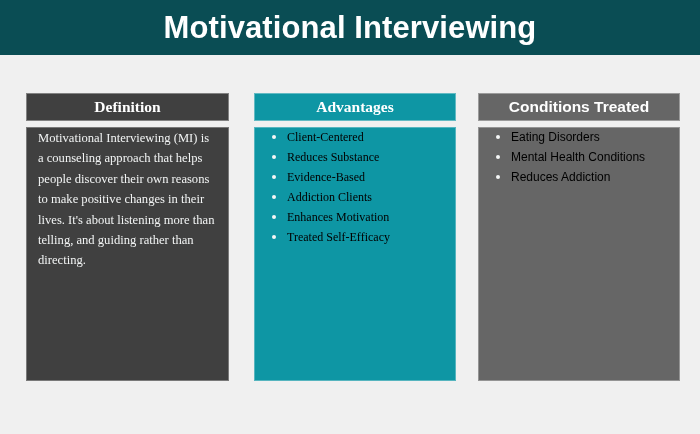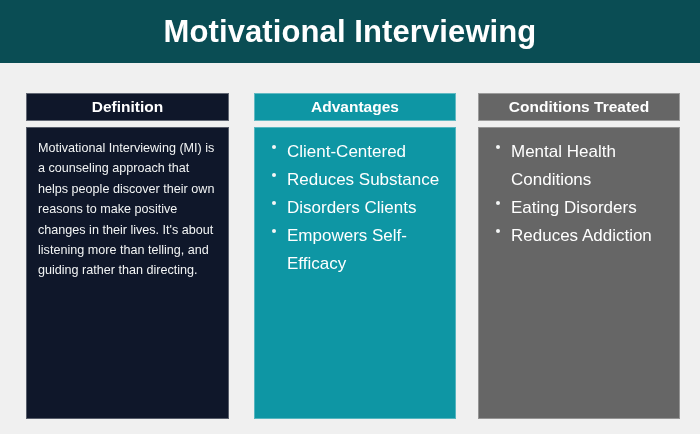--- a/index.html
+++ b/index.html
@@ -19,21 +19,21 @@
     height: 434px;
     background: #f0f0f0;
     box-sizing: border-box;
   }
   
   .title-banner {
     position: absolute;
     left: 0;
     top: 0;
     width: 700px;
-    height: 63px;
+    height: 55px;
     background: #0a4d54;
     display: flex;
     align-items: center;
     justify-content: center;
     box-sizing: border-box;
   }
   .title-text {
     color: #ffffff;
     font-size: 31px;
     font-weight: bold;
@@ -54,20 +54,21 @@
     position: absolute;
     top: 30px;
   }
   .col-definition {
     left: 26px;
     width: 203px;
   }
   .col-advantages {
     left: 254px;
     width: 202px;
+    font-family: Liberation Serif, serif;
   }
   .col-conditions {
     left: 478px;
     width: 202px;
   }
   .col-head {
     height: 28px;
     display: flex;
     align-items: center;
     justify-content: center;
@@ -76,50 +77,50 @@
   }
   .col-head-text {
     color: #ffffff;
     font-size: 15.5px;
     font-weight: bold;
     line-height: 1;
     white-space: nowrap;
   }
   .col-body {
     margin-top: 6px;
-    height: 292px;
+    height: 254px;
     box-sizing: border-box;
     border: 1px solid rgba(255,255,255,0.30);
-    padding: 10px 9px 8px 9px;
+    padding: 0 9px 8px 9px;
     overflow: hidden;
   }
   
   .theme-dark .col-head,
-  .theme-dark .col-body { background: #0f172a; }
+  .theme-dark .col-body { background: #404040; font-family: Liberation Serif, serif; }
   .theme-teal .col-head,
   .theme-teal .col-body { background: #0e96a4; }
   .theme-gray .col-head,
   .theme-gray .col-body { background: #666666; }
 
   .body-paragraph {
     color: #f2f4f4;
     font-size: 12.6px;
     line-height: 1.62;
     margin: 0;
     padding: 0 2px;
   }
   ul.body-list {
     list-style: none;
     margin: 0;
     padding: 0 0 0 6px;
   }
   ul.body-list li {
     position: relative;
-    color: #ffffff;
-    font-size: 17px;
+    color: #000000;
+    font-size: 12px;
     line-height: 1.62;
     padding-left: 17px;
     margin: 0 0 0.5px 0;
   }
   ul.body-list li .bullet {
     position: absolute;
     left: 2px;
     top: 7px;
     width: 4px;
     height: 4px;
@@ -156,43 +157,51 @@
           <li>
             <span class="bullet"></span>
             <span>Client-Centered</span>
           </li>
           <li>
             <span class="bullet"></span>
             <span>Reduces Substance</span>
           </li>
           <li>
             <span class="bullet"></span>
-            <span>Disorders Clients</span>
-          </li>
-          <li>
-            <span class="bullet"></span>
-            <span>Empowers Self-Efficacy</span>
+            <span>Evidence-Based</span>
+          </li>
+          <li>
+            <span class="bullet"></span>
+            <span>Addiction Clients</span>
+          </li>
+          <li>
+            <span class="bullet"></span>
+            <span>Enhances Motivation</span>
+          </li>
+          <li>
+            <span class="bullet"></span>
+            <span>Treated Self-Efficacy</span>
           </li>
         </ul>
       </div>
     </div>
 
     <div class="col col-conditions theme-gray">
       <div class="col-head">
         <span class="col-head-text">Conditions Treated</span>
       </div>
       <div class="col-body">
         <ul class="body-list">
           <li>
             <span class="bullet"></span>
+            <span>Eating Disorders</span>
+          </li>
+          <li>
+            <span class="bullet"></span>
             <span>Mental Health Conditions</span>
-          </li>
-          <li>
-            <span class="bullet"></span>
-            <span>Eating Disorders</span>
           </li>
           <li>
             <span class="bullet"></span>
             <span>Reduces Addiction</span>
           </li>
         </ul>
       </div>
     </div>
 
   </div>

